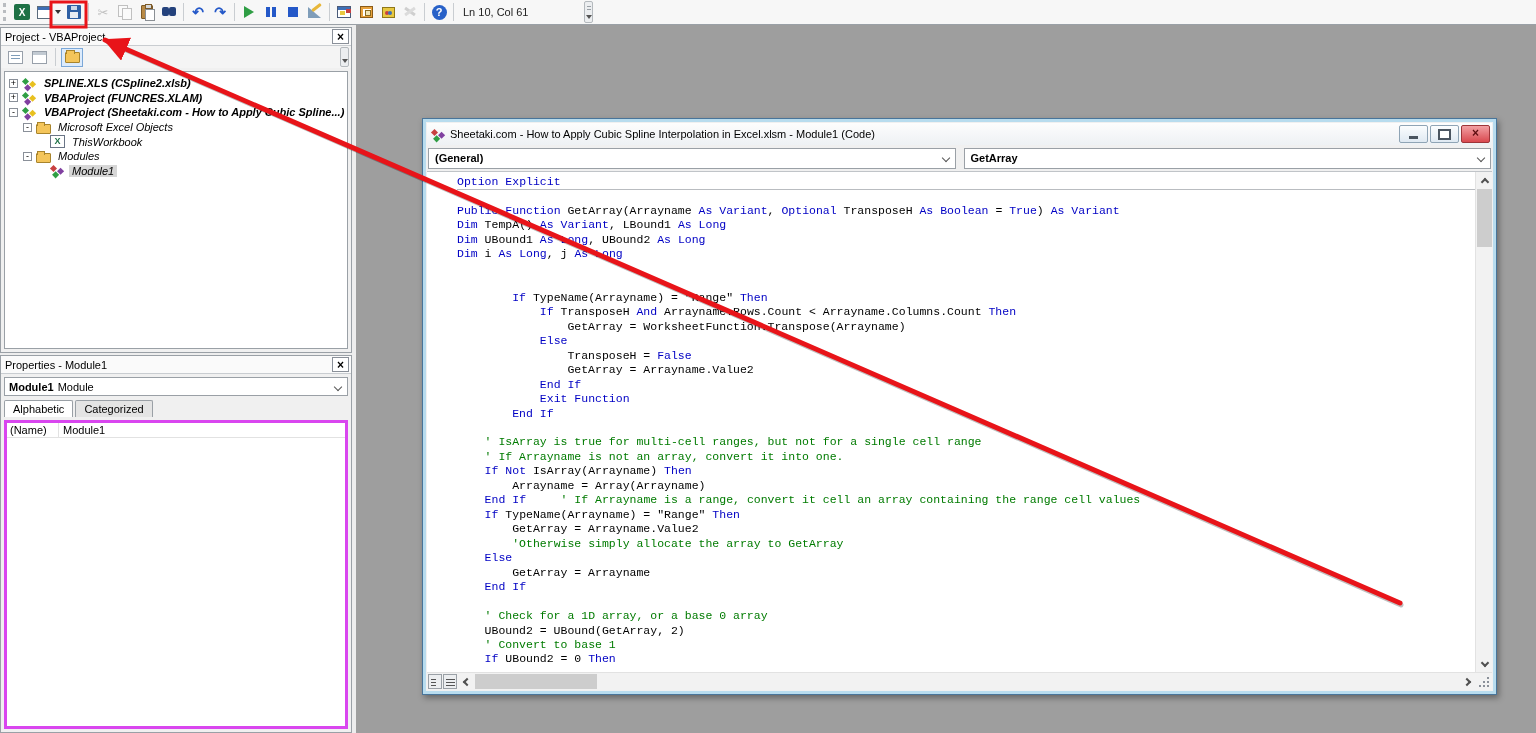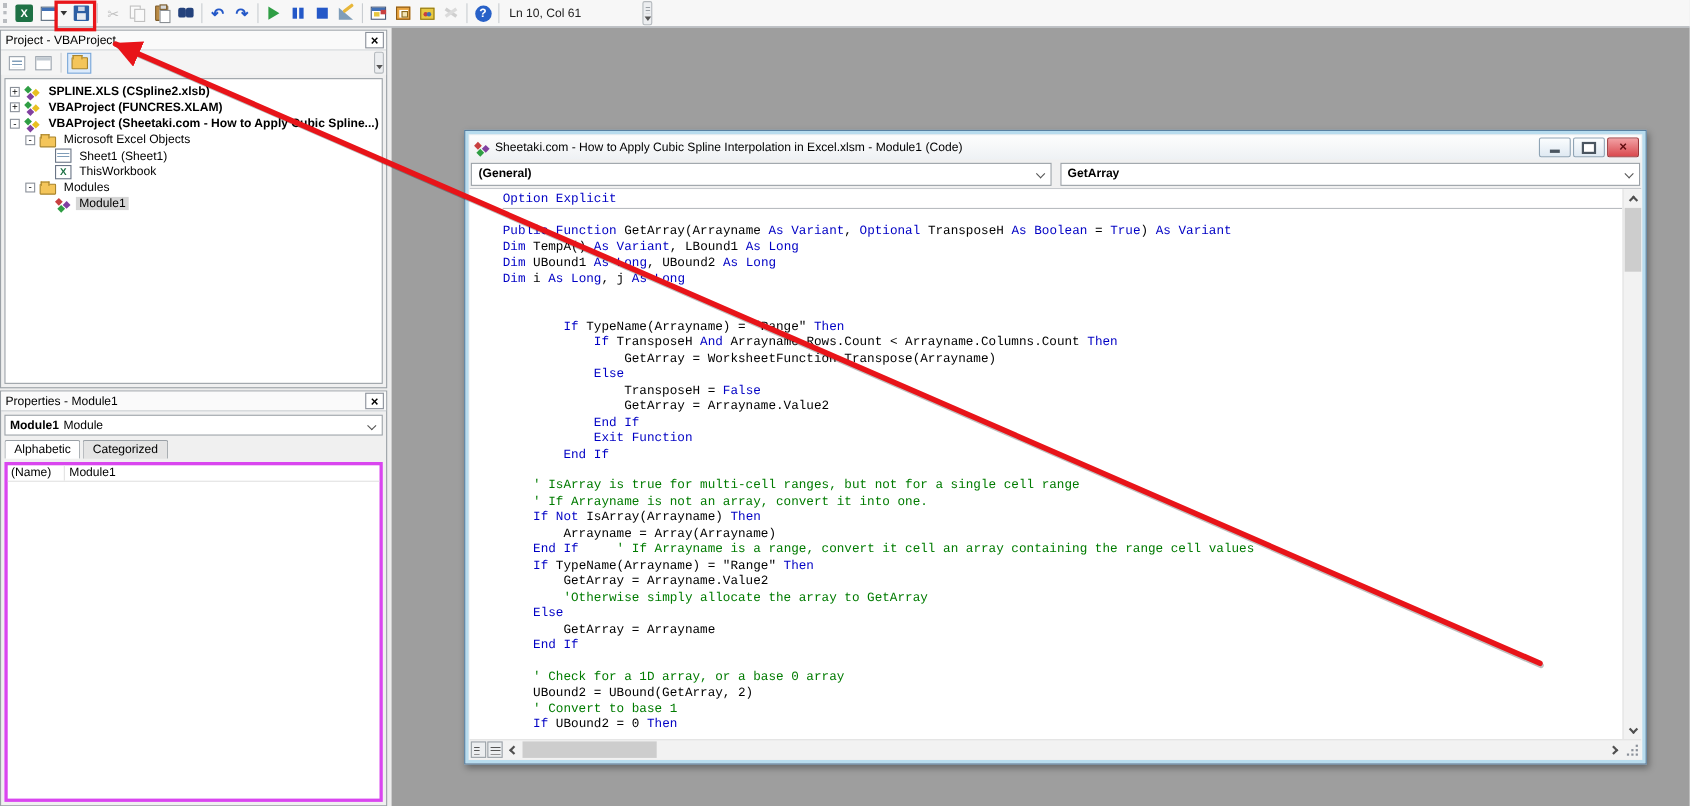--- a/index.html
+++ b/index.html
@@ -81,21 +81,21 @@
     background:repeating-linear-gradient(#7f9db9 0 1px,transparent 1px 3px);}
   .ic-view-object-icon:before{content:"";position:absolute;left:0;top:0;right:0;height:3px;background:#c2cad2;}
   .ic-folder-tool{width:15px;height:11px;background:#f4c55a;border:1px solid #a8842c;border-radius:1px;position:relative;}
   .ic-folder-tool:before{content:"";position:absolute;left:0;top:-3px;width:7px;height:3px;background:#f4c55a;border:1px solid #a8842c;border-bottom:none;}
   .pt-handle{position:absolute;right:2px;top:1px;width:9px;height:20px;background:#eceef0;border:1px solid #b4b9bd;border-radius:2px;}
   .pt-handle:after{content:"";position:absolute;left:1px;bottom:3px;border-left:3px solid transparent;border-right:3px solid transparent;border-top:4px solid #555;}
 
   .tree{position:absolute;left:3px;right:3px;top:43px;bottom:3px;background:#fff;border:1px solid #9aa0a6;
     overflow:hidden;padding-top:4px;}
   .tree-row{height:14.6px;display:flex;align-items:center;white-space:nowrap;}
-  .tree-row .lbl{padding:0 3px;}
+  .tree-row .lbl{padding:0 3px;font-style:italic;}
   .tree-row .lbl.sel{background:#d6d6d6;}
   .tree-row.bold .lbl{font-weight:bold;}
   .expander{width:9px;height:9px;border:1px solid #8a9099;background:#fff;font-size:9px;line-height:7px;
     text-align:center;margin-right:4px;flex:none;}
   .exp-spacer{width:13px;flex:none;}
   .t-ico{width:15px;height:13px;position:relative;margin-right:4px;flex:none;}
   .t-vba-project-icon:before{content:"";position:absolute;left:1px;top:2px;width:5px;height:5px;background:#2f9e44;transform:rotate(45deg);
     box-shadow:6px 3px 0 #8040a0, 7px -3px 0 #e8c020;}
   .t-folder-icon{background:#f4c55a;border:1px solid #a8842c;border-radius:1px;height:10px;margin-top:3px;}
   .t-folder-icon:before{content:"";position:absolute;left:0;top:-3px;width:6px;height:3px;background:#f4c55a;border:1px solid #a8842c;border-bottom:none;}
@@ -279,25 +279,20 @@
       </div>
       <div class="tree-row bold" style="padding-left: 4px;">
         <div class="expander">-</div>
         <div class="t-ico t-vba-project-icon"></div>
         <span class="lbl">VBAProject (Sheetaki.com - How to Apply Cubic Spline...)</span>
       </div>
       <div class="tree-row" style="padding-left: 18px;">
         <div class="expander">-</div>
         <div class="t-ico t-folder-icon"></div>
         <span class="lbl">Microsoft Excel Objects</span>
-      </div>
-      <div class="tree-row" style="padding-left: 32px;">
-        <div class="exp-spacer"></div>
-        <div class="t-ico t-worksheet-icon"></div>
-        <span class="lbl">Sheet1 (Sheet1)</span>
       </div>
       <div class="tree-row" style="padding-left: 32px;">
         <div class="exp-spacer"></div>
         <div class="t-ico t-workbook-icon"></div>
         <span class="lbl">ThisWorkbook</span>
       </div>
       <div class="tree-row" style="padding-left: 18px;">
         <div class="expander">-</div>
         <div class="t-ico t-folder-icon"></div>
         <span class="lbl">Modules</span>

